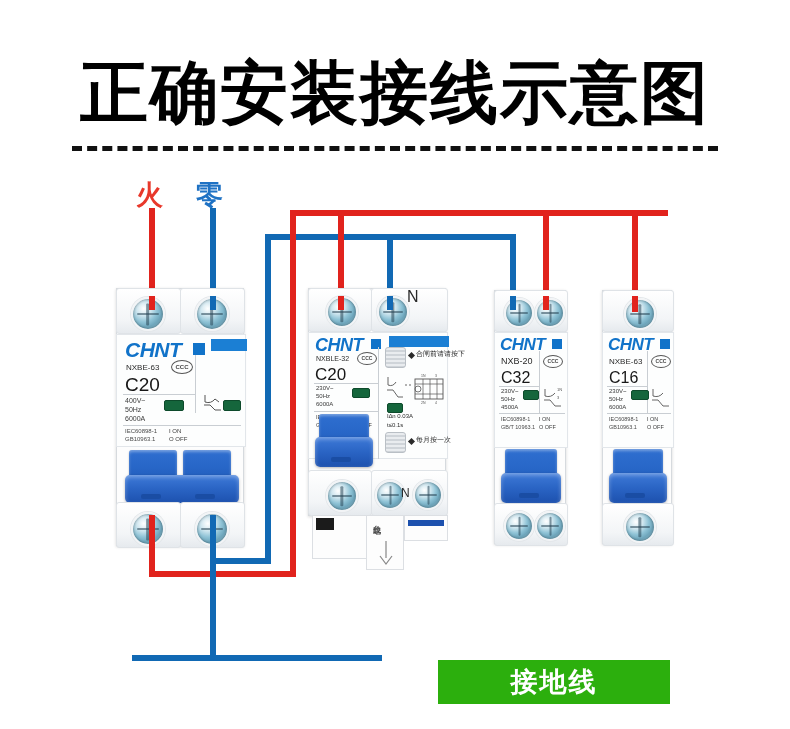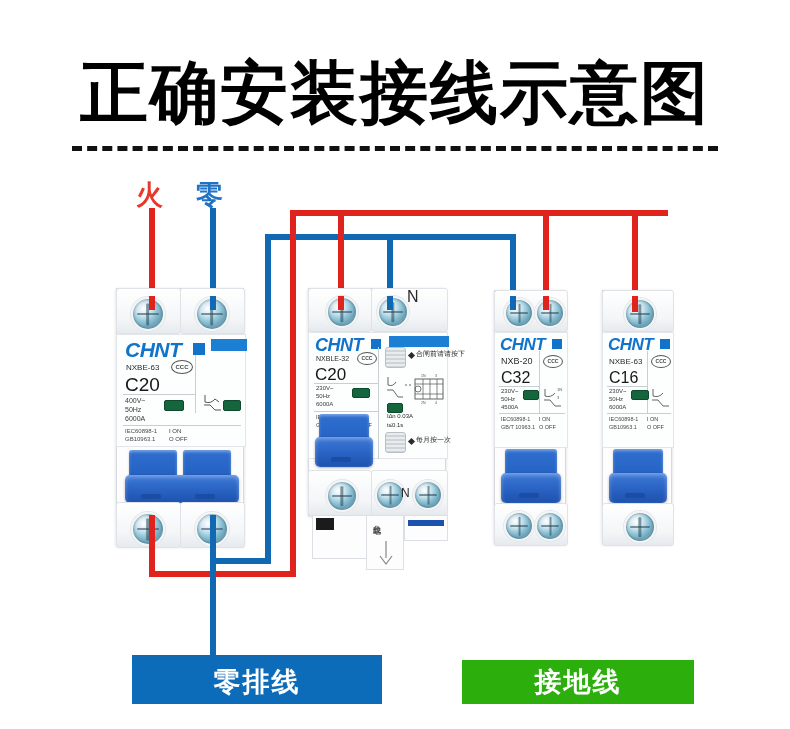--- a/index.html
+++ b/index.html
@@ -511,20 +511,17 @@
   <div class="wire red" style="left:149px; top:515px; width:6px; height:62px;"></div>
   <div class="wire red" style="left:149px; top:571px; width:147px; height:6px;"></div>
   <div class="wire red" style="left:290px; top:300px; width:6px; height:277px;"></div>
 
   <div class="wire blue" style="left:210px; top:515px; width:6px; height:146px;"></div>
 
   <div class="wire blue" style="left:210px; top:558px; width:61px; height:6px;"></div>
 
   <div class="wire blue" style="left:132px; top:655px; width:250px; height:6px;"></div>
 
-  <div class="legend legend-blue" style="left:132px; top:660px; width:250px; height:44px;">
-    <span>零排线</span>
-  </div>
-  <div class="legend legend-green" style="left:462px; top:660px; width:232px; height:44px;">
+  <div class="legend legend-green" style="left:438px; top:660px; width:232px; height:44px;">
     <span>接地线</span>
   </div>
 
 </div>
 
 </body></html>

